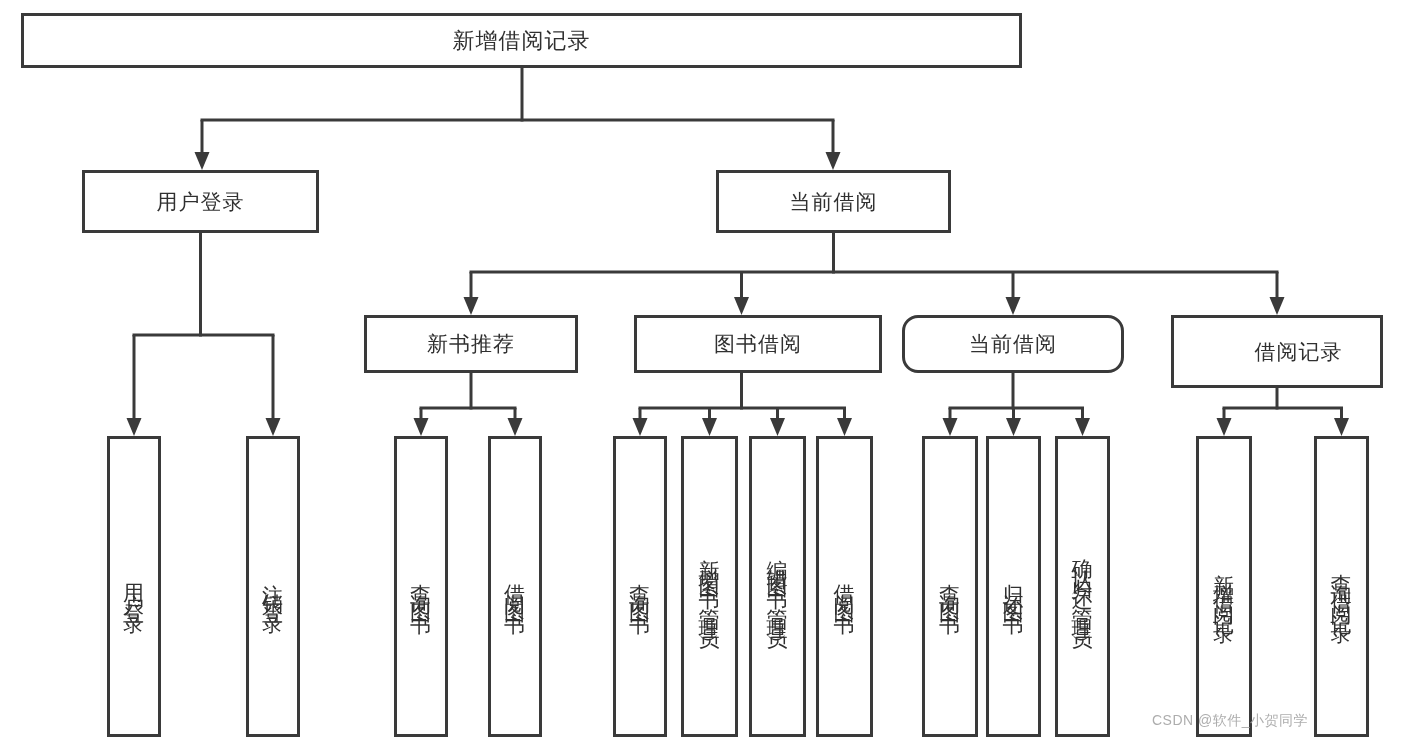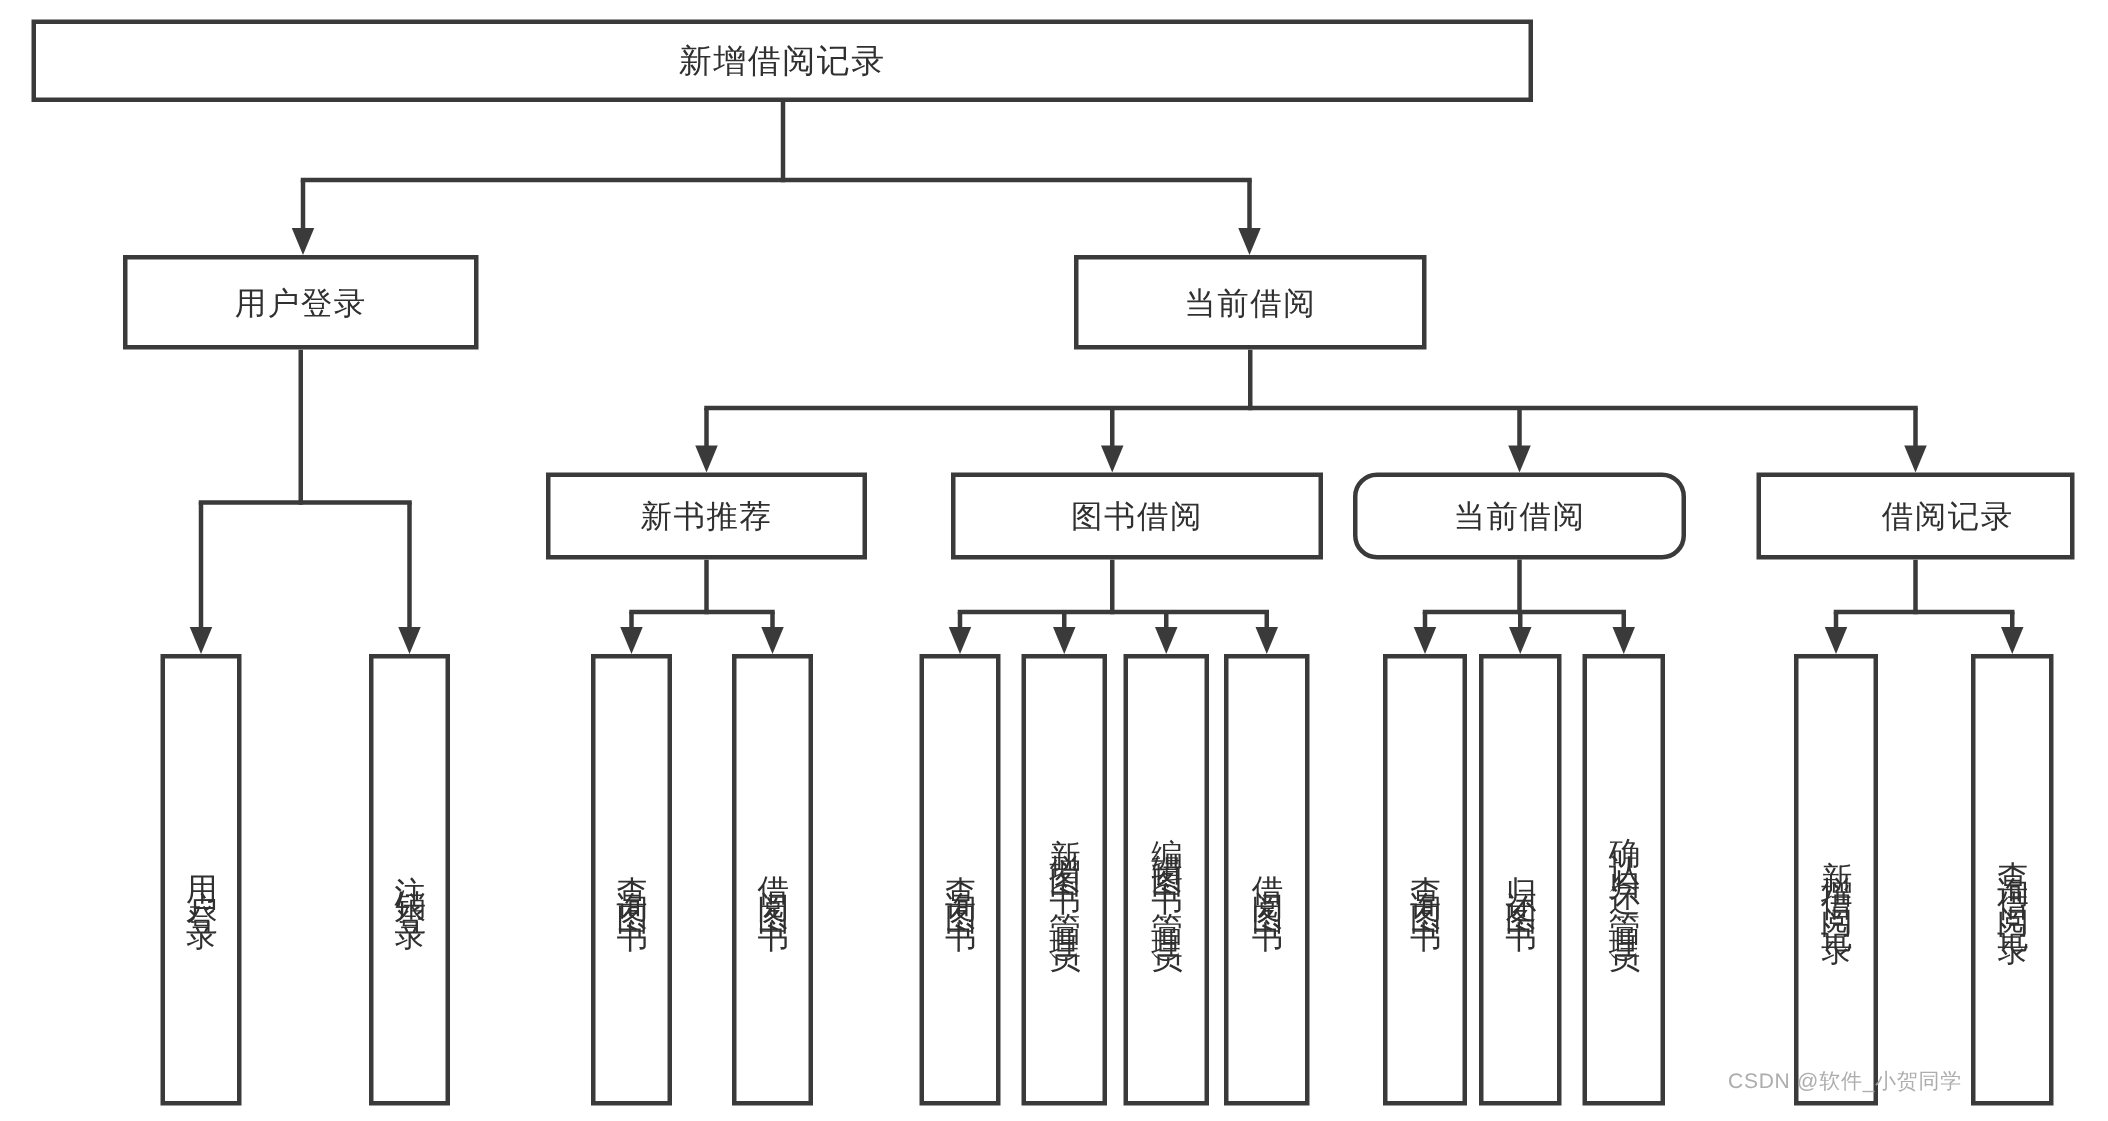--- a/index.html
+++ b/index.html
@@ -30,21 +30,21 @@
   }
   
   #n-root{left:21px;top:13px;width:1001px;height:55px;font-size:22px;}
   
   #n-user-login{left:82px;top:170px;width:237px;height:63px;}
   #n-book-mgmt{left:716px;top:170px;width:235px;height:63px;}
   
   #n-new-books{left:364px;top:315px;width:214px;height:58px;}
   #n-borrow{left:634px;top:315px;width:248px;height:58px;}
   #n-current{left:902px;top:315px;width:222px;height:58px;border-radius:16px;}
-  #n-records{left:1171px;top:315px;width:212px;height:58px;padding-left:43px;}
+  #n-records{left:1171px;top:315px;width:212px;height:73px;padding-left:43px;}
   
   .leaf{top:436px;height:301px;}
   #l-ul-1{left:107px;width:54px;}
   #l-ul-2{left:246px;width:54px;}
   #l-nb-1{left:394px;width:54px;}
   #l-nb-2{left:488px;width:54px;}
   #l-bw-1{left:613px;width:54px;}
   #l-bw-2{left:681px;width:57px;}
   #l-bw-3{left:749px;width:57px;}
   #l-bw-4{left:816px;width:57px;}

